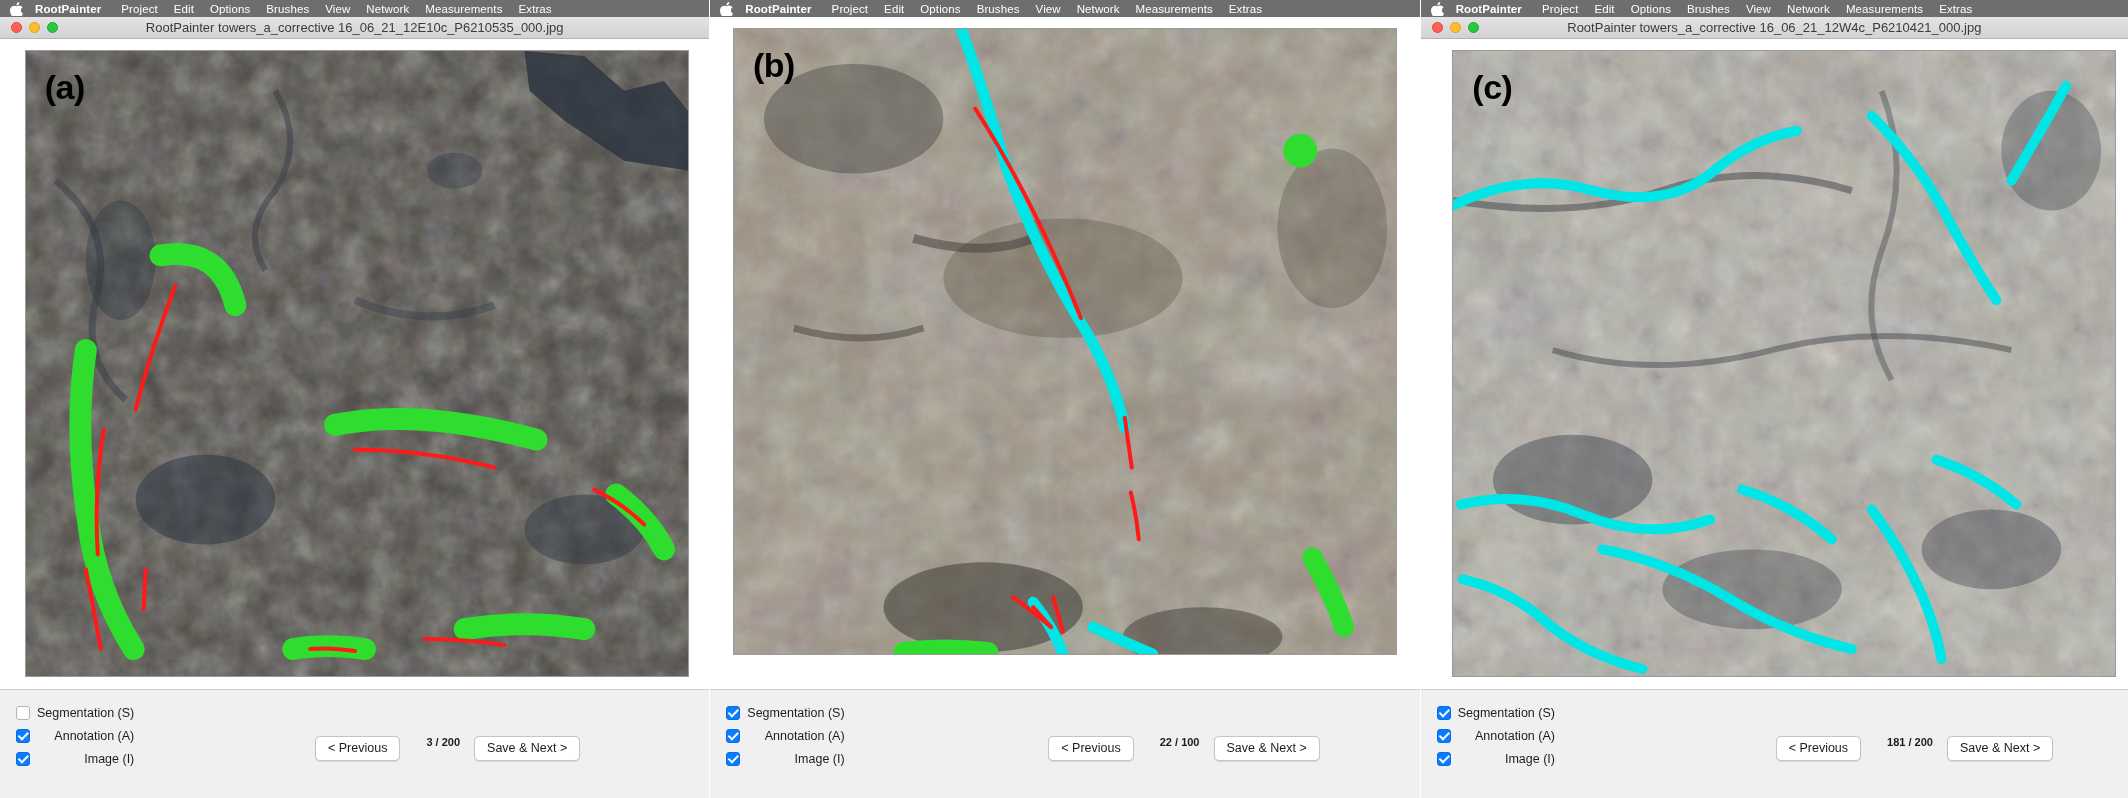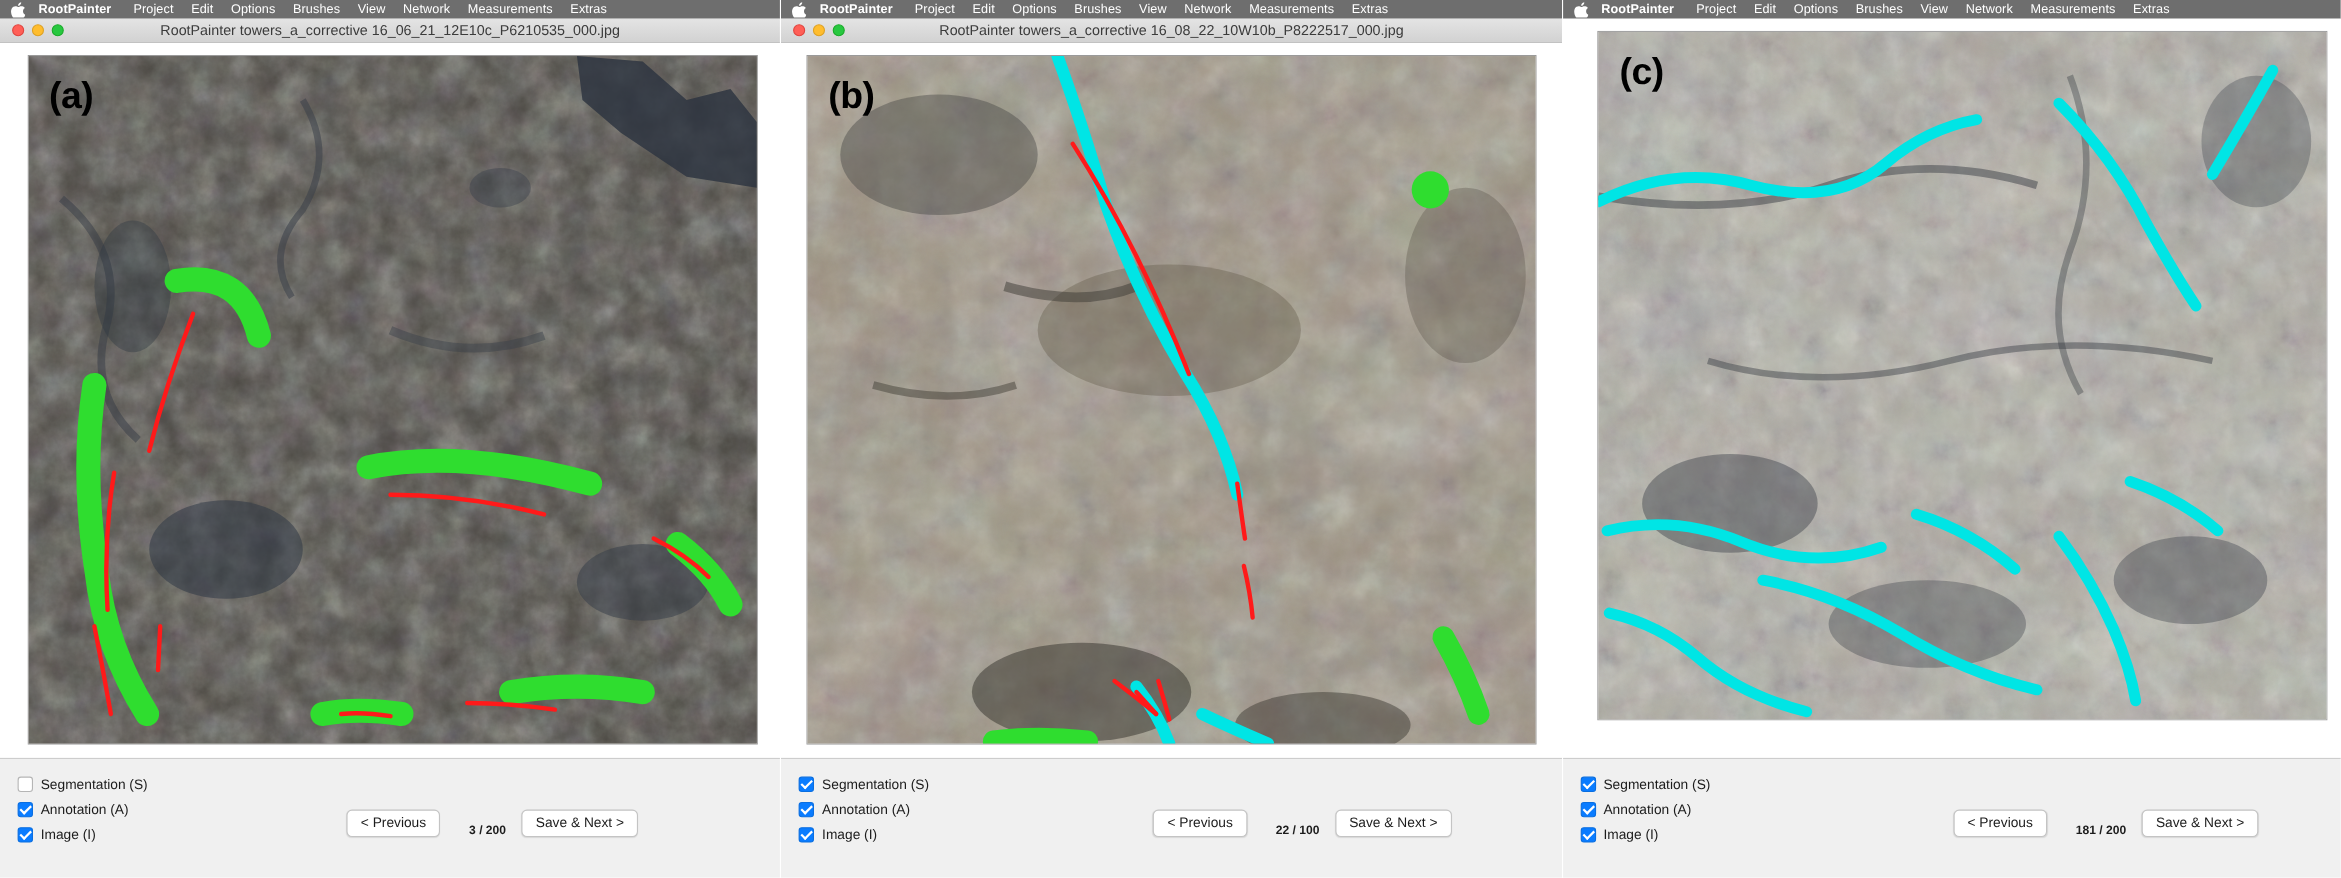--- a/index.html
+++ b/index.html
@@ -119,21 +119,21 @@
     flex: none;
     height: 109px;
     background: #f0f0f0;
     border-top: 1px solid #cdcdcd;
     display: flex;
     align-items: flex-start;
     position: relative;
     padding: 14px 0 0 16px;
   }
   .checks { display: flex; flex-direction: column; gap: 6px; }
-  .check-row { display: flex; align-items: center; gap: 7px; height: 17px; }
+  .check-row { display: flex; align-items: center; gap: 7px; height: 17px; justify-content: space-between; }
   .cb {
     width: 14px; height: 14px;
     border-radius: 3px;
     border: 1px solid #b5b5b5;
     background: #ffffff;
     display: inline-flex;
     align-items: center;
     justify-content: center;
     flex: none;
   }
@@ -146,21 +146,21 @@
     width: 4px; height: 8px;
     border: solid #ffffff;
     border-width: 0 2px 2px 0;
     transform: rotate(45deg) translate(-0.5px, -1px);
   }
   .check-label { font-size: 12.5px; color: #1c1c1c; }
 
   .nav-group {
     position: absolute;
     display: flex;
-    align-items: flex-end;
+    align-items: flex-start;
     gap: 14px;
     top: 46px;
   }
   .w1 .nav-group { left: 315px; }
   .w2 .nav-group { left: 338px; }
   .w3 .nav-group { left: 355px; }
 
   .btn {
     background: #ffffff;
     border: 1px solid #c4c4c4;
@@ -312,28 +312,20 @@
       <span class="menu-item">Project</span>
       <span class="menu-item">Edit</span>
       <span class="menu-item">Options</span>
       <span class="menu-item">Brushes</span>
       <span class="menu-item">View</span>
       <span class="menu-item">Network</span>
       <span class="menu-item">Measurements</span>
       <span class="menu-item">Extras</span>
     </div>
 
-    <div class="titlebar">
-      <div class="traffic">
-        <span class="dot red"></span>
-        <span class="dot yellow"></span>
-        <span class="dot green"></span>
-      </div>
-      <div class="title-text">RootPainter towers_a_corrective 16_08_22_10W10b_P8222517_000.jpg</div>
-    </div>
 
     <div class="win-body">
       <div class="canvas-wrap">
         <div class="photo">
           <svg viewBox="0 0 664 627" preserveAspectRatio="none">
             <defs>
               <filter id="noiseB">
                   <feTurbulence type="fractalNoise" baseFrequency="0.03" numOctaves="5" seed="3"></feTurbulence>
                   <feColorMatrix type="saturate" values="0.2"></feColorMatrix>
                 </filter>
@@ -418,20 +410,28 @@
       <span class="menu-item">Project</span>
       <span class="menu-item">Edit</span>
       <span class="menu-item">Options</span>
       <span class="menu-item">Brushes</span>
       <span class="menu-item">View</span>
       <span class="menu-item">Network</span>
       <span class="menu-item">Measurements</span>
       <span class="menu-item">Extras</span>
     </div>
 
+    <div class="titlebar">
+      <div class="traffic">
+        <span class="dot red"></span>
+        <span class="dot yellow"></span>
+        <span class="dot green"></span>
+      </div>
+      <div class="title-text">RootPainter towers_a_corrective 16_06_21_12W4c_P6210421_000.jpg</div>
+    </div>
 
     <div class="win-body">
       <div class="canvas-wrap">
         <div class="photo">
           <svg viewBox="0 0 664 627" preserveAspectRatio="none">
             <defs>
               <filter id="noiseC">
                   <feTurbulence type="fractalNoise" baseFrequency="0.038" numOctaves="5" seed="23"></feTurbulence>
                   <feColorMatrix type="saturate" values="0.15"></feColorMatrix>
                 </filter>

